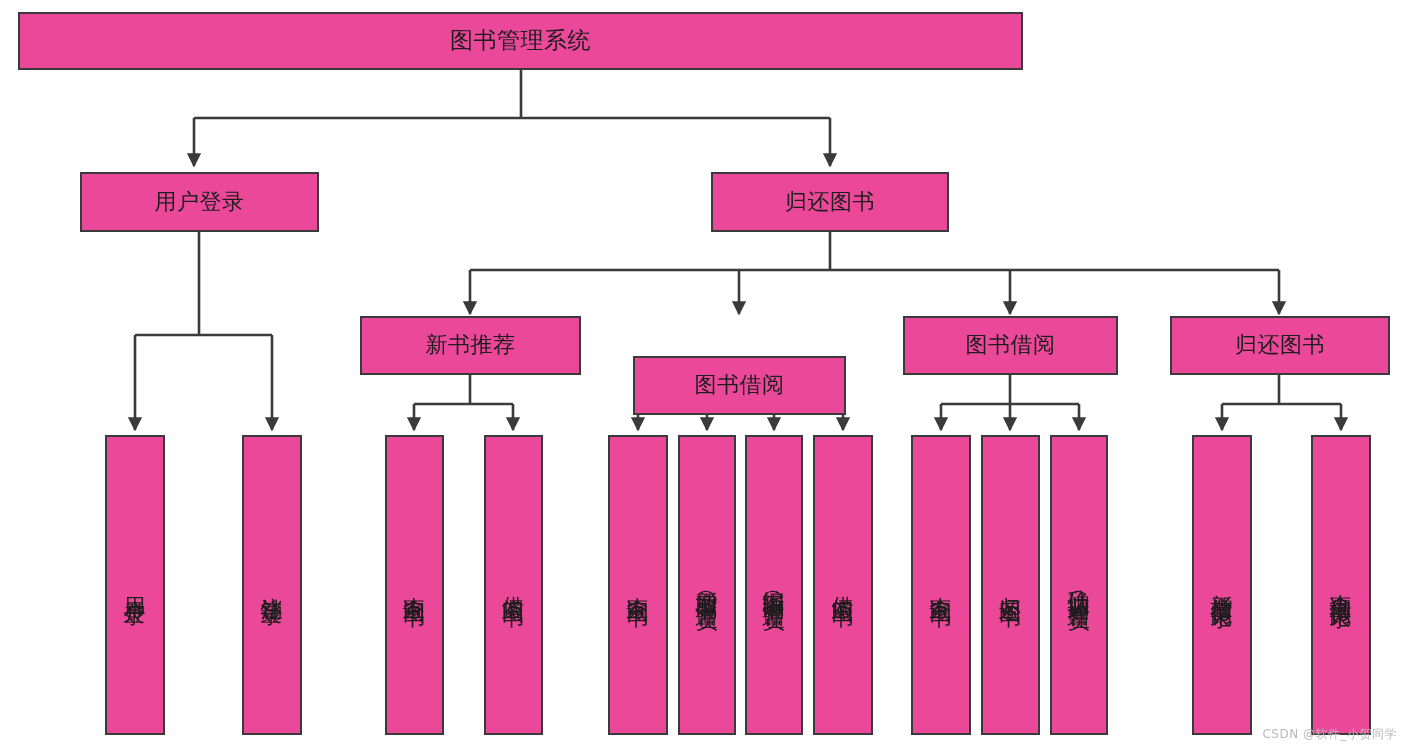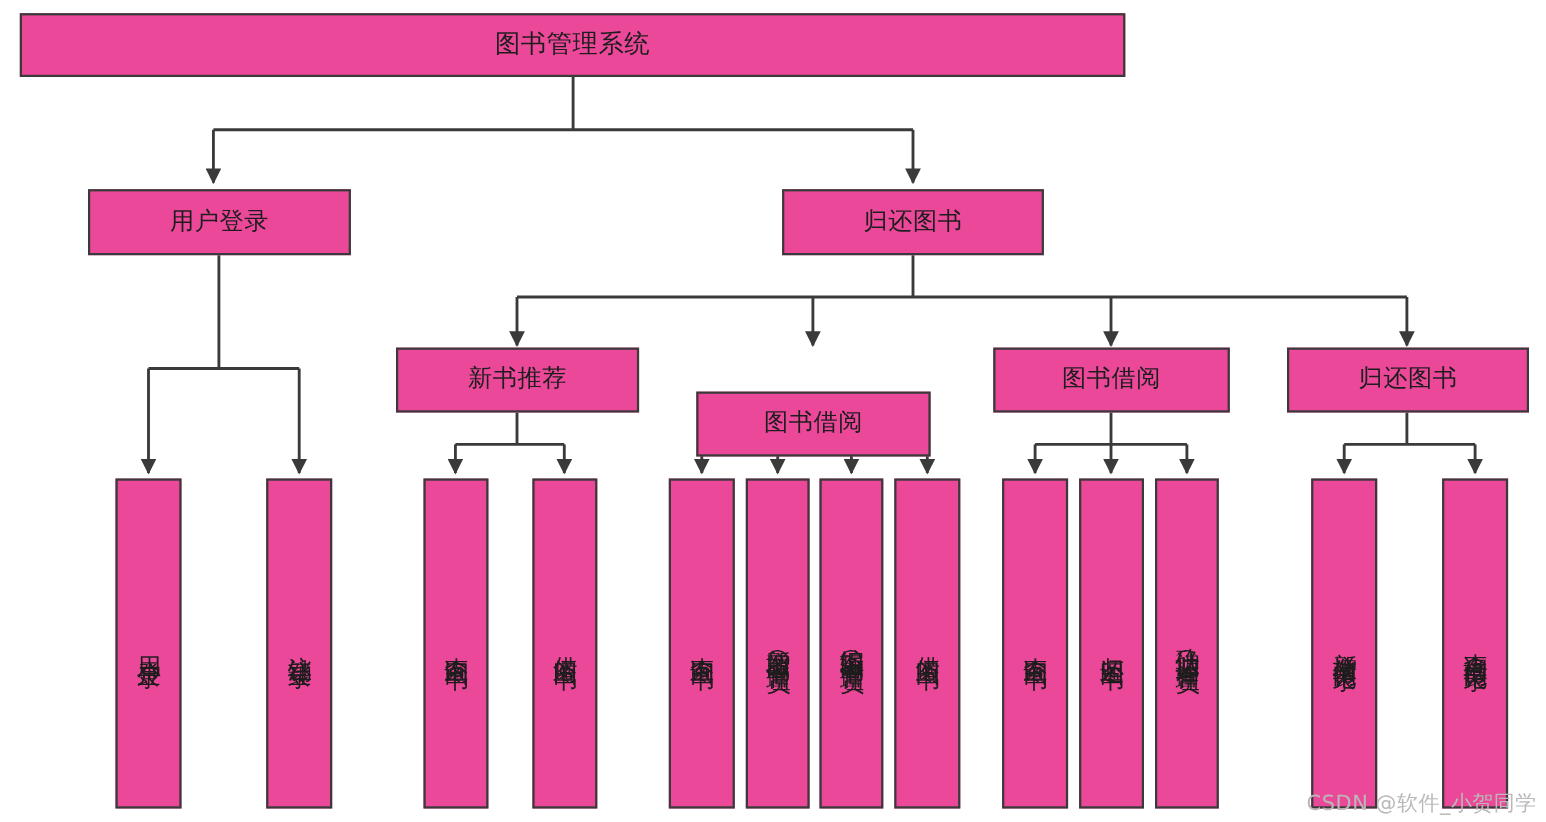--- a/index.html
+++ b/index.html
@@ -62,21 +62,21 @@
     text-orientation: upright;
     font-size: 22px;
     line-height: 1.05;
     letter-spacing: 3px;
     max-height: 100%;
   }
   .watermark {
     position: absolute;
     right: 8px;
     bottom: 4px;
-    font-size: 19px;
+    font-size: 12px;
     color: #b9b9b9;
     letter-spacing: 0.5px;
     z-index: 6;
     user-select: none;
     white-space: nowrap;
   }
 </style>
 </head>
 <body>
 

